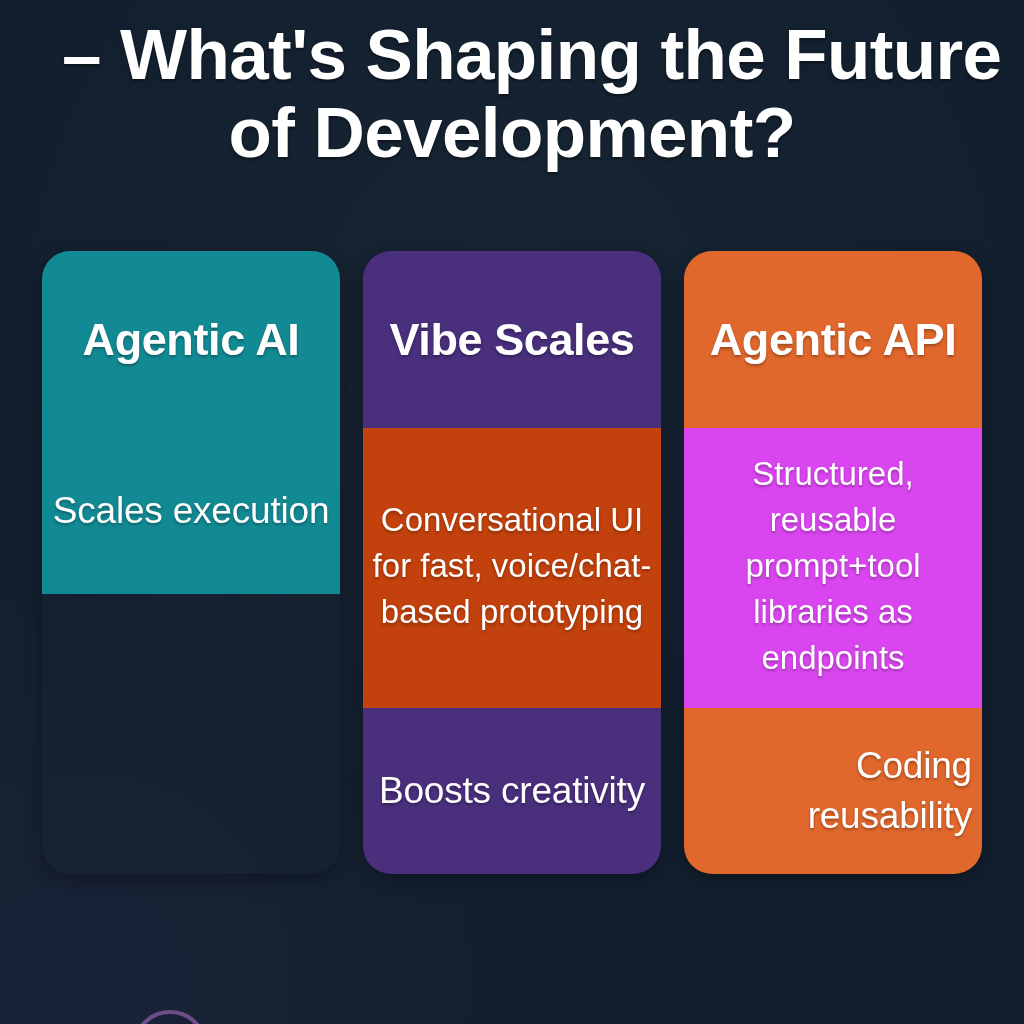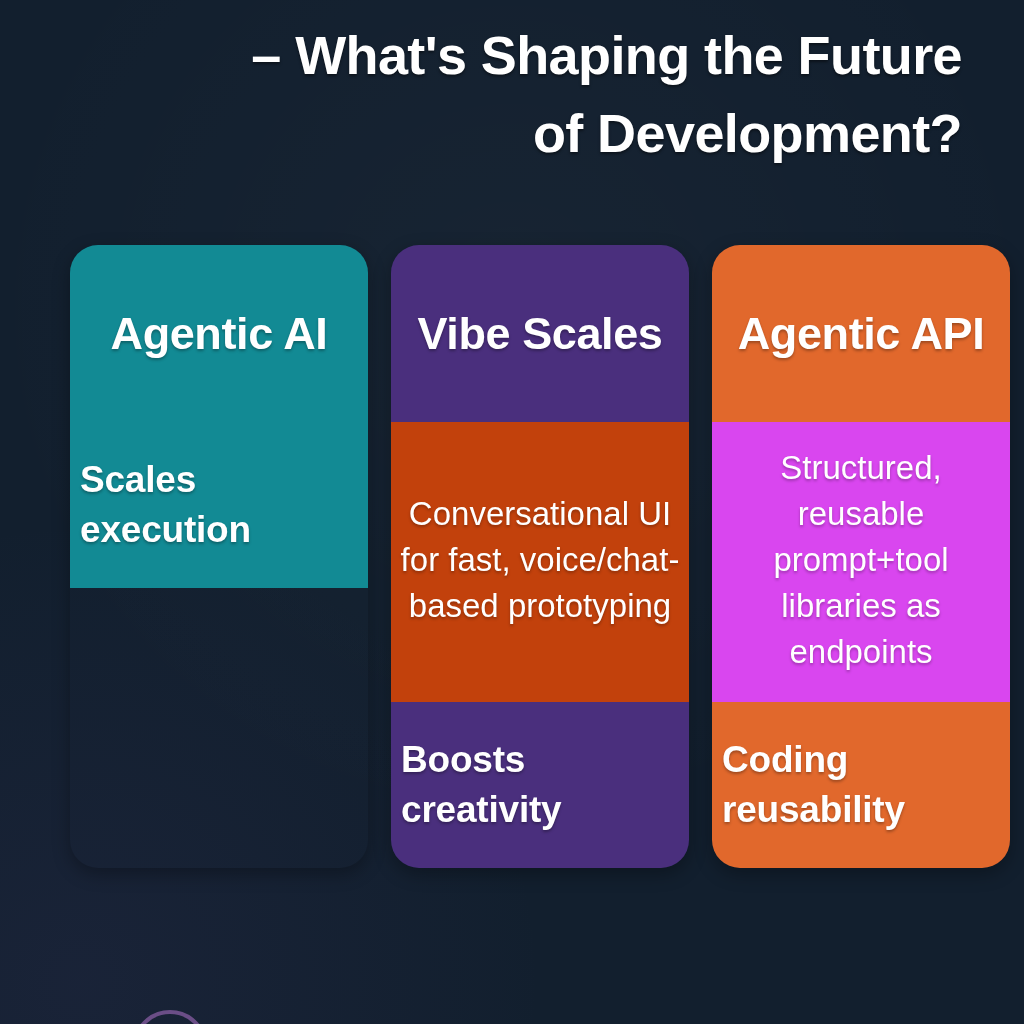--- a/index.html
+++ b/index.html
@@ -29,39 +29,37 @@
   #title-block {
     position: absolute;
     left: 62px;
     top: 16px;
     width: 900px;
     text-align: center;
   }
   #title-block .title-line {
     display: block;
     color: #ffffff;
-    font-size: 54px;
+    font-size: 71px;
     font-weight: 700;
     line-height: 78px;
     letter-spacing: -0.6px;
     text-shadow: 0 2px 3px rgba(0,0,0,0.45);
     white-space: nowrap;
-    text-align: right;
   }
 
   
   #cards {
     position: absolute;
     left: 42px;
-    top: 245px;
+    top: 251px;
     width: 940px;
     height: 623px;
     display: flex;
     gap: 23px;
-    margin-left: 28px;
   }
   .card {
     flex: 1 1 0;
     border-radius: 28px;
     overflow: hidden;
     display: flex;
     flex-direction: column;
     box-shadow: 0 6px 18px rgba(0,0,0,0.30);
   }
   .card-head {
@@ -101,23 +99,23 @@
     height: 166px;
     display: flex;
     align-items: center;
     justify-content: center;
     padding: 0 10px;
     box-sizing: border-box;
   }
   .card-foot-text {
     color: #ffffff;
     font-size: 37px;
-    font-weight: 700;
+    font-weight: 400;
     line-height: 50px;
-    text-align: left;
+    text-align: right;
     letter-spacing: -0.2px;
     text-shadow: 0 2px 3px rgba(0,0,0,0.30);
   }
 
   
   #bottom-circle {
     position: absolute;
     left: 132px;
     top: 1010px;
     width: 76px;

